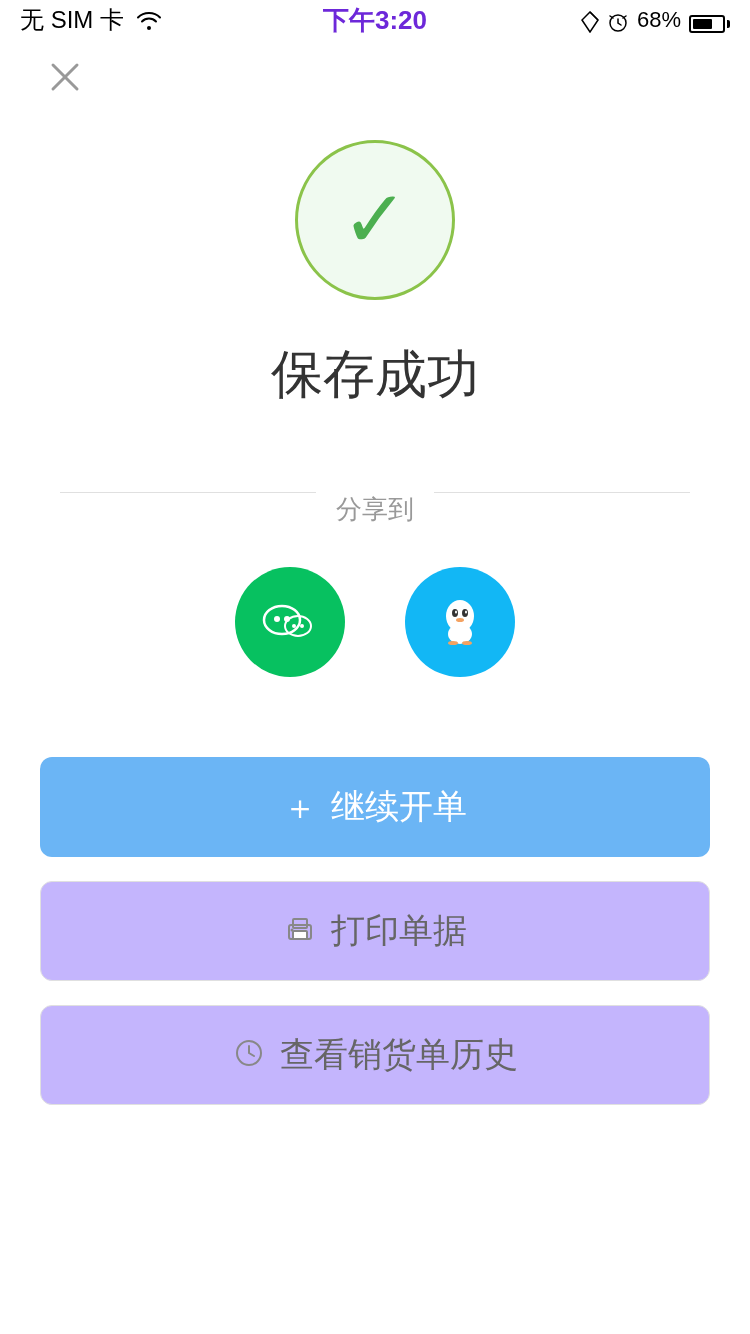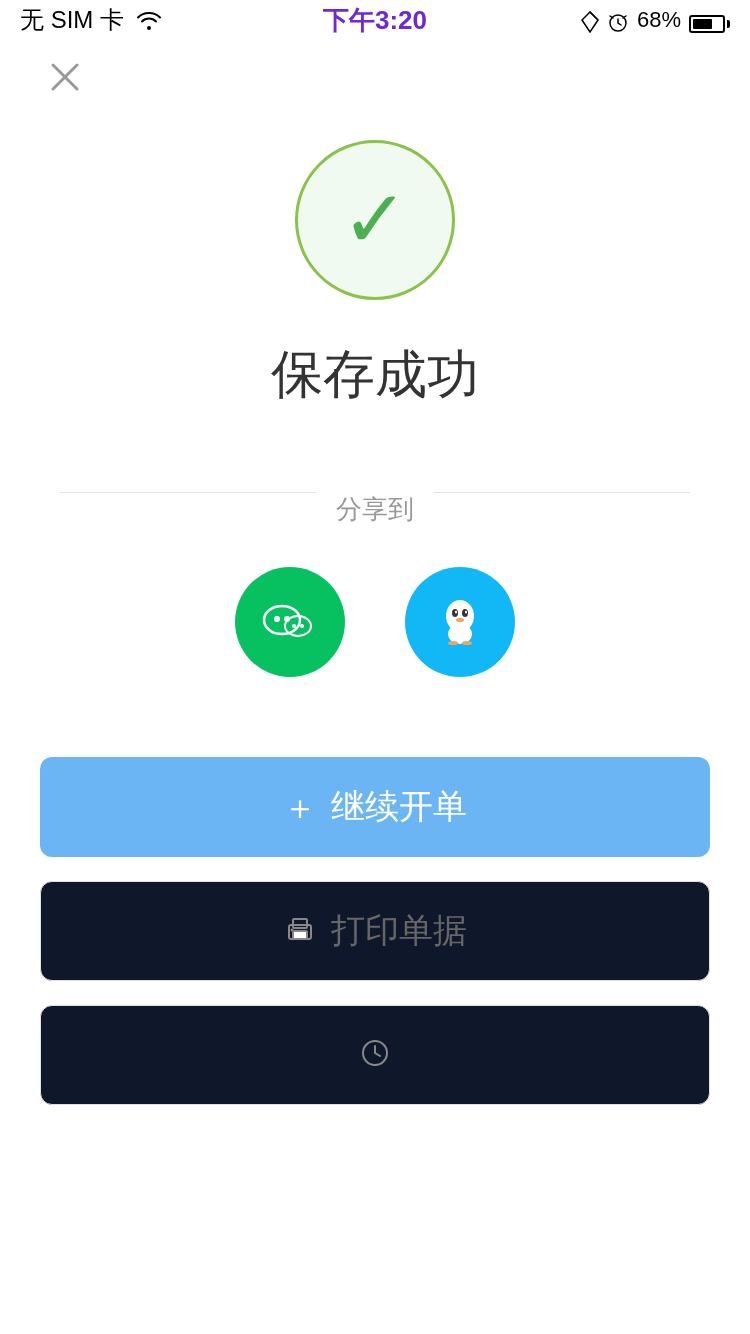--- a/index.html
+++ b/index.html
@@ -172,21 +172,21 @@
       cursor: pointer;
       border: none;
     }
 
     .btn-primary {
       background: #6BB5F5;
       color: #ffffff;
     }
 
     .btn-secondary {
-      background: #0f172a;
+      background: #c4b5fd;
       color: #666;
       border: 1px solid #e0e0e0;
     }
 
     .btn-icon {
       font-size: 34px;
       line-height: 1;
     }
 
     
@@ -326,16 +326,17 @@
       <span>打印单据</span>
     </button>
 
     <button class="btn btn-secondary">
       <span class="btn-icon">
         <svg width="34" height="34" viewBox="0 0 34 34" fill="none">
           <circle cx="17" cy="17" r="12" stroke="#888" stroke-width="2" fill="none"></circle>
           <path d="M17 10v7l5 3" stroke="#888" stroke-width="2" stroke-linecap="round"></path>
         </svg>
       </span>
+      <span>查看销货单历史</span>
     </button>
   </div>
 
 </div>
 
 </body></html>

